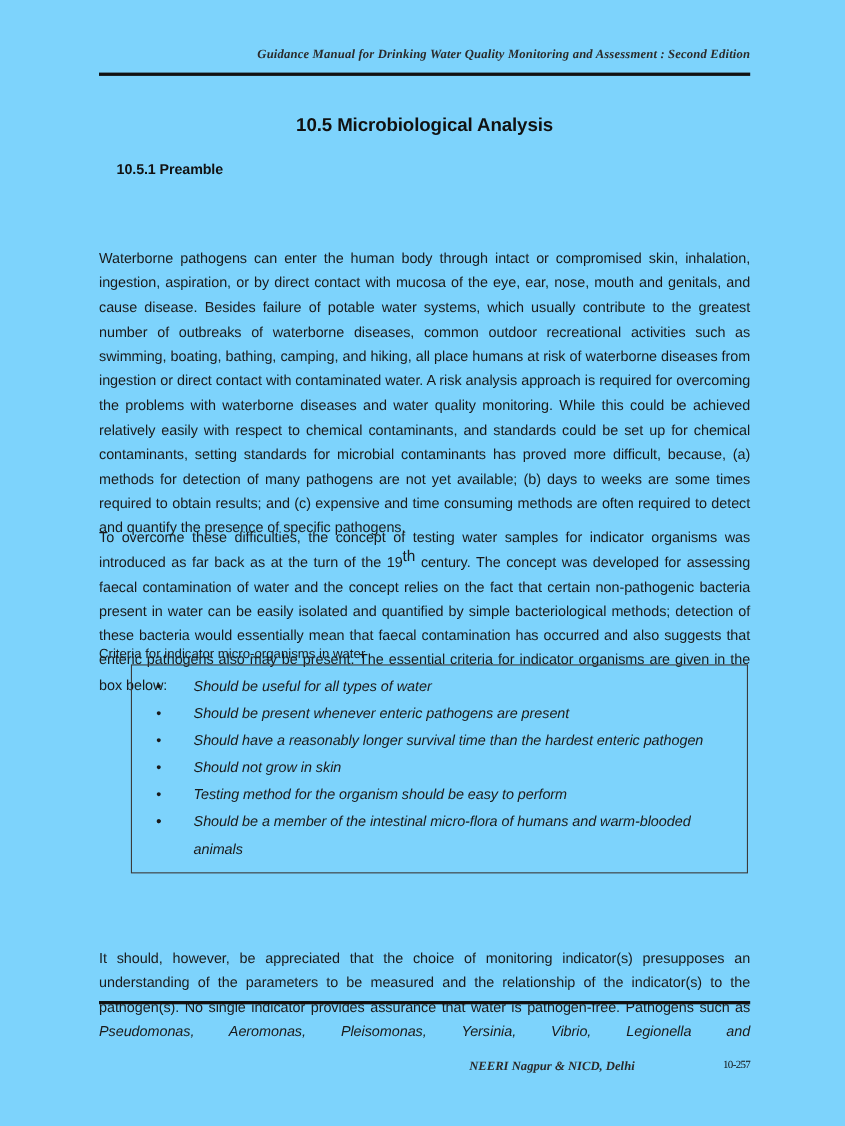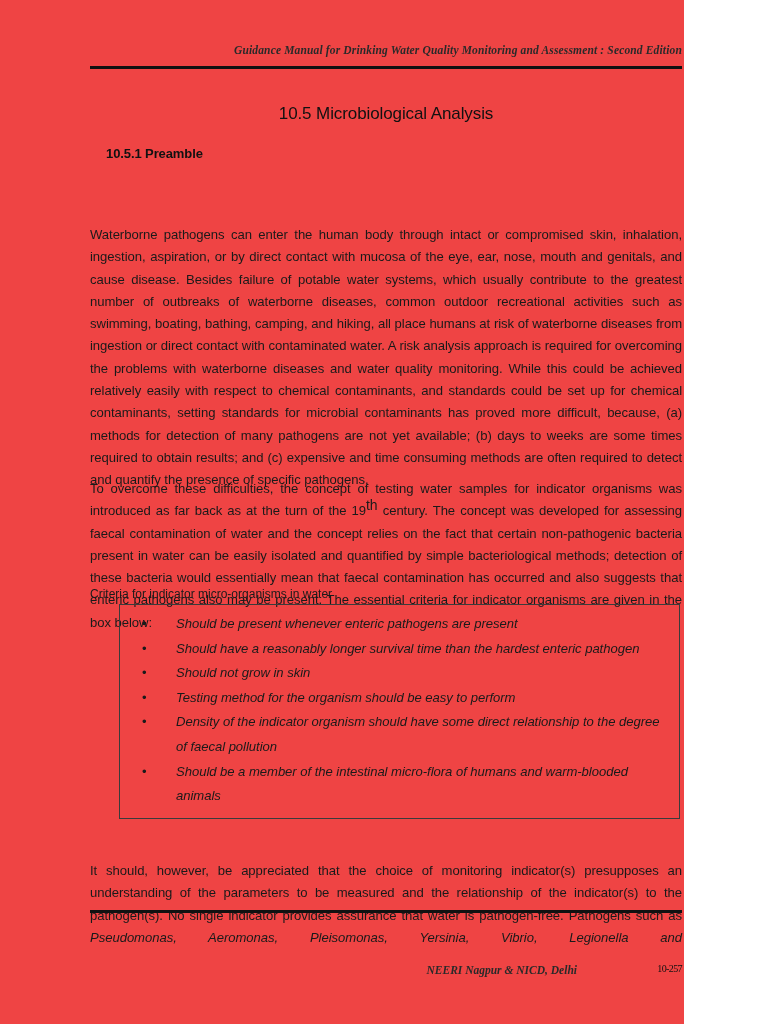--- a/index.html
+++ b/index.html
@@ -11,25 +11,25 @@
     width: 768px;
     height: 1024px;
     font-family: "Liberation Sans", sans-serif;
     color: #1a1a1a;
     position: relative;
     overflow: hidden;
   }
   .page {
     position: absolute;
     left: 0; top: 0;
-    width: 684px;
+    width: 768px;
     height: 1024px;
     box-sizing: border-box;
     padding: 0;
-    background: #ef4444;
+    background: #7dd3fc;
   }
 
   
   .page-header {
     position: absolute;
     left: 90px;
     top: 44px;
     width: 592px;
     text-align: right;
     font-family: "Liberation Serif", serif;
@@ -50,21 +50,21 @@
   }
 
   
   .section-title {
     position: absolute;
     left: 90px;
     top: 104px;
     width: 592px;
     text-align: center;
     font-size: 17px;
-    font-weight: normal;
+    font-weight: bold;
     letter-spacing: -0.1px;
     color: #111;
   }
   .subsection-title {
     position: absolute;
     left: 90px;
     top: 146px;
     font-size: 13px;
     font-weight: bold;
     letter-spacing: -0.1px;
@@ -205,26 +205,26 @@
   </div>
 
   <div class="body-block" style="top:438px;">
     <p class="para"><span>To overcome these difficulties, the concept of testing water samples for indicator organisms was introduced as far back as at the turn of the 19</span><sup>th</sup><span> century. The concept was developed for assessing faecal contamination of water and the concept relies on the fact that certain non-pathogenic bacteria present in water can be easily isolated and quantified by simple bacteriological methods; detection of these bacteria would essentially mean that faecal contamination has occurred and also suggests that enteric pathogens also may be present. The essential criteria for indicator organisms are given in the box below:</span></p>
   </div>
 
   <div class="criteria-label">Criteria for indicator micro-organisms in water</div>
 
   <div class="criteria-box">
     <ul class="criteria-list">
-      <li><span class="bullet">•</span></li>
+      <li><span class="bullet">•</span><span>Should be useful for all types of water</span></li>
       <li><span class="bullet">•</span><span>Should be present whenever enteric pathogens are present</span></li>
       <li><span class="bullet">•</span><span>Should have a reasonably longer survival time than the hardest enteric pathogen</span></li>
       <li><span class="bullet">•</span><span>Should not grow in skin</span></li>
       <li><span class="bullet">•</span><span>Testing method for the organism should be easy to perform</span></li>
-      <li><span class="bullet">•</span><span>Density of the indicator organism should have some direct relationship to the degree of faecal pollution</span></li>
+      <li><span class="bullet">•</span></li>
       <li><span class="bullet">•</span><span>Should be a member of the intestinal micro-flora of humans and warm-blooded animals</span></li>
     </ul>
   </div>
 
   <div class="body-block" style="top:820px;">
     <p class="para last-justify"><span>It should, however, be appreciated that the choice of monitoring indicator(s) presupposes an understanding of the parameters to be measured and the relationship of the indicator(s) to the pathogen(s). No single indicator provides assurance that water is pathogen-free. Pathogens such as </span><i class="ital">Pseudomonas, Aeromonas, Pleisomonas, Yersinia, Vibrio, Legionella and</i></p>
   </div>
 
   <div class="footer-rule"></div>
 

